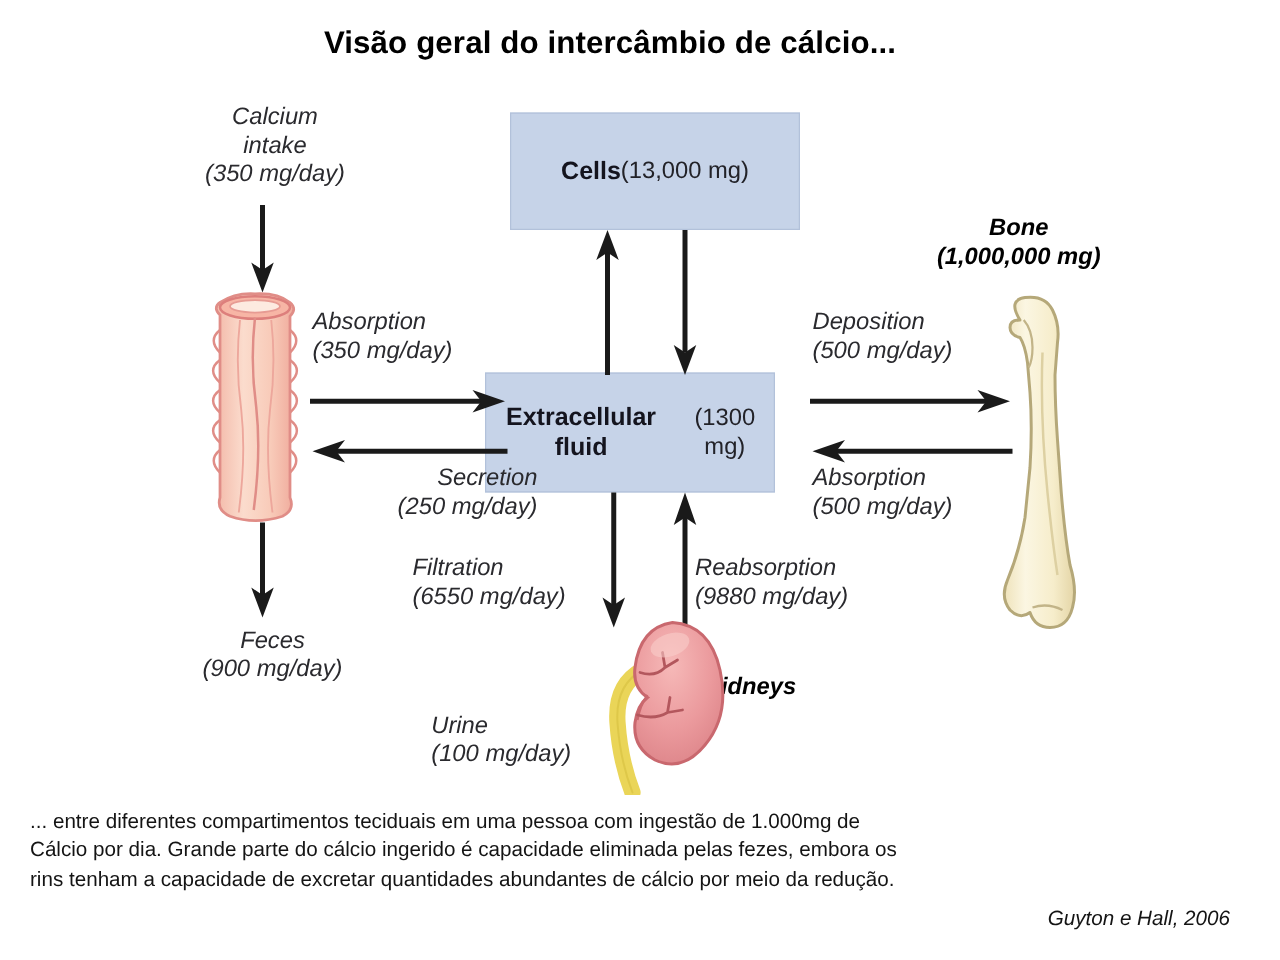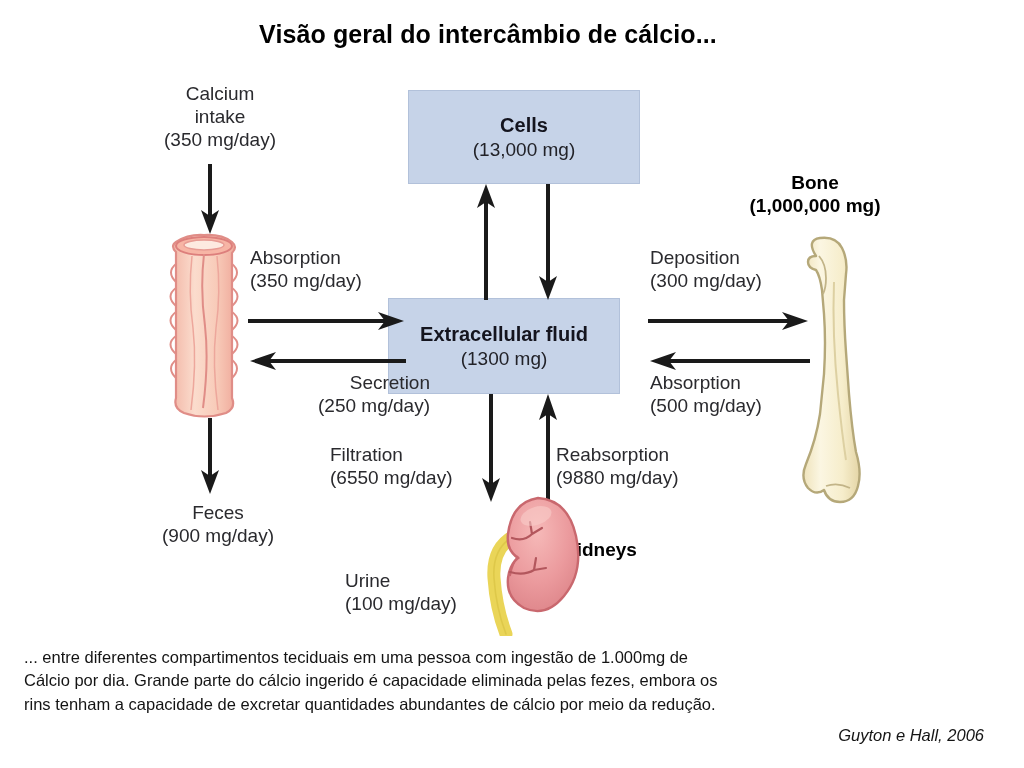--- a/index.html
+++ b/index.html
@@ -42,21 +42,21 @@
   
   .box {
     position: absolute;
     box-sizing: border-box;
     background: #c6d3e8;
     border: 1px solid #b2c1da;
     text-align: center;
     font-weight: bold;
     color: #14141e;
     display: flex;
-    flex-direction: column;
+    flex-direction: row;
     align-items: center;
     justify-content: center;
     line-height: 1.22;
   }
   .box .shadow-plate {
     position: absolute;
     background: #b8c4d8;
     z-index: -1;
   }
   .box-title { font-size: 20px; font-weight: bold; }
@@ -76,20 +76,21 @@
   }
 
   
   .label {
     position: absolute;
     font-size: 19px;
     line-height: 1.2;
     color: #2a2a2e;
     white-space: pre-line;
     text-align: center;
+    font-style: italic;
   }
   .label.bold { font-weight: bold; color: #000; }
 
   #lbl-calcium-intake { left: 120px; top: 17px;  width: 200px; }
   #lbl-absorption-gut { left: 250px; top: 181px; width: 180px; text-align: left;}
   #lbl-secretion-gut  { left: 250px; top: 306px; width: 180px; text-align: right;}
   #lbl-feces          { left: 118px; top: 436px; width: 200px; }
   #lbl-bone           { left: 690px; top: 106px; width: 250px; }
   #lbl-deposition     { left: 650px; top: 181px; width: 190px; text-align: left;}
   #lbl-absorption-bone{ left: 650px; top: 306px; width: 190px; text-align: left;}
@@ -157,21 +158,21 @@
 (350 mg/day)</div>
   <div class="label" id="lbl-absorption-gut">Absorption
 (350 mg/day)</div>
   <div class="label" id="lbl-secretion-gut">Secretion
 (250 mg/day)</div>
   <div class="label" id="lbl-feces">Feces
 (900 mg/day)</div>
   <div class="label bold" id="lbl-bone">Bone
 (1,000,000 mg)</div>
   <div class="label" id="lbl-deposition">Deposition
-(300 mg/day)</div>
+(500 mg/day)</div>
   <div class="label" id="lbl-absorption-bone">Absorption
 (500 mg/day)</div>
   <div class="label" id="lbl-filtration">Filtration
 (6550 mg/day)</div>
   <div class="label" id="lbl-reabsorption">Reabsorption
 (9880 mg/day)</div>
   <div class="label bold" id="lbl-kidneys">Kidneys</div>
   <div class="label" id="lbl-urine">Urine
 (100 mg/day)</div>
 

